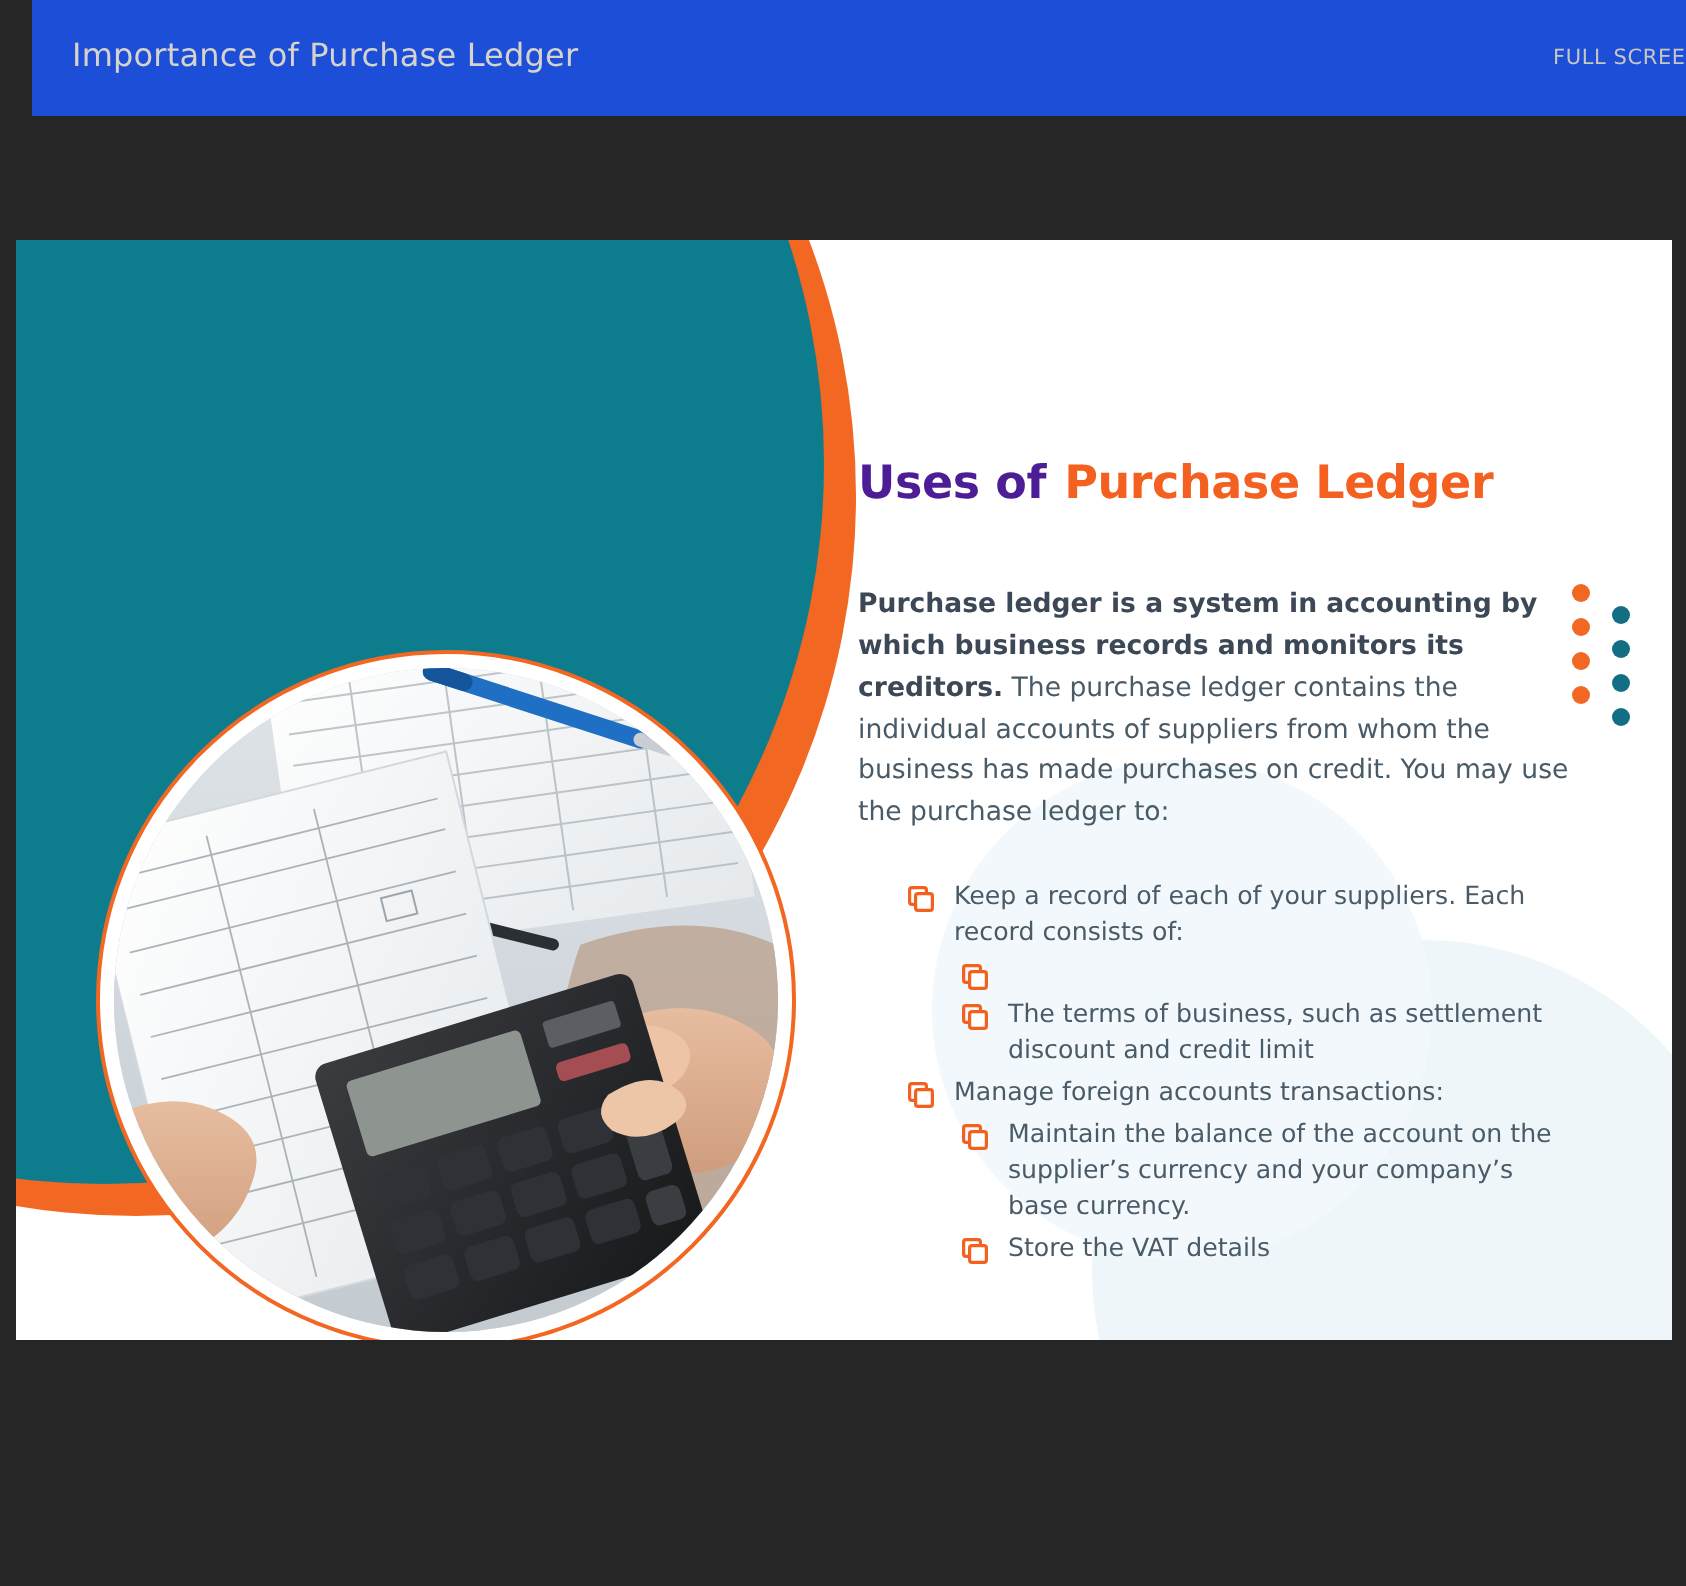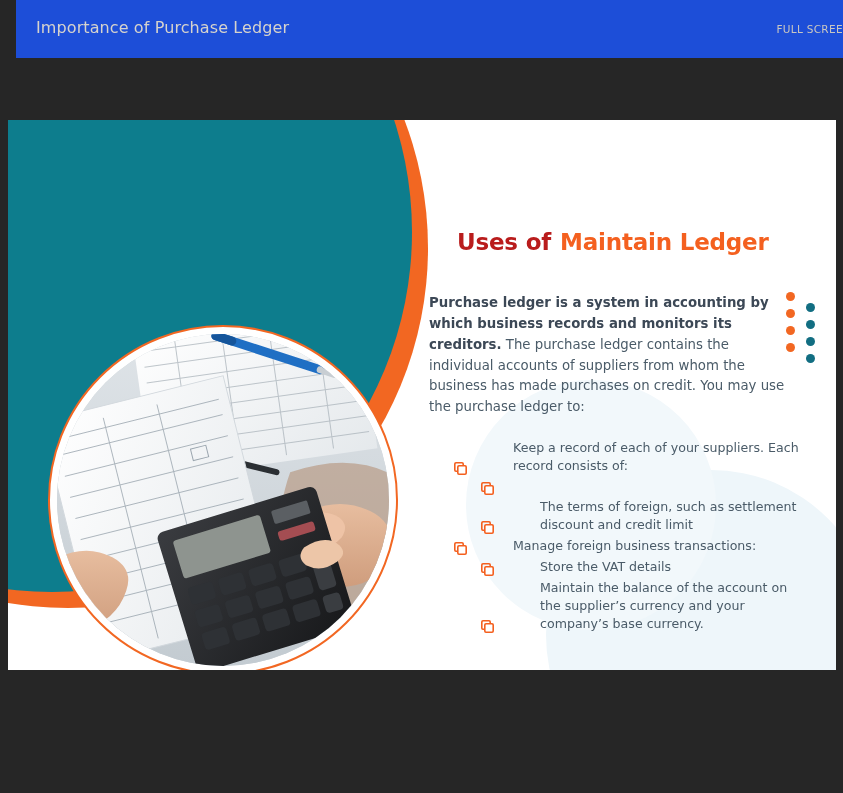--- a/index.html
+++ b/index.html
@@ -83,36 +83,35 @@
 
   
   .content{
     position:absolute; left:421px; top:110px; width:380px;
   }
   .headline{
     font-family:"DejaVu Sans", sans-serif;
     font-size:23px; font-weight:700; letter-spacing:-.2px;
     line-height:1.1; white-space:nowrap;
   }
-  .headline .h-dark{ color:#b91c1c;margin-left:28px; }
+  .headline .h-dark{ color:#4c1d95; }
   .headline .h-orange{ color:#f4601f; margin-left:9px; }
 
   .body-para{
     margin-top:38px; width:357px;
     color:#4a5b68; font-size:13.3px; line-height:20.8px;
     font-family:"DejaVu Sans", sans-serif;
   }
   .body-para b{ color:#3c4856; font-weight:700; }
 
   
   .bullets{ margin-top:21px; }
   .bullet-row{
-    display:flex; align-items:flex-end;
+    display:flex; align-items:flex-start;
     margin-bottom:3px;
-    gap:36px;
   }
   .bullet-row.lvl1{ padding-left:25px; }
   .bullet-row.lvl2{ padding-left:52px; }
   .bullet-ico{
     flex:0 0 auto; width:13px; height:13px; margin-top:4px; margin-right:10px;
   }
   .bullet-ico svg{ display:block; }
   .bullet-txt{
     color:#4a5b68; font-size:12.6px; line-height:18px;
     font-family:"DejaVu Sans", sans-serif;
@@ -252,21 +251,21 @@
     <span class="dot o" style="left:0;top:51px"></span>
     <span class="dot t" style="left:20px;top:11px"></span>
     <span class="dot t" style="left:20px;top:28px"></span>
     <span class="dot t" style="left:20px;top:45px"></span>
     <span class="dot t" style="left:20px;top:62px"></span>
   </div>
 
   <div class="content">
 
     <div class="headline">
-      <span class="h-dark">Uses of</span><span class="h-orange">Maintain Ledger</span>
+      <span class="h-dark">Uses of</span><span class="h-orange">Purchase Ledger</span>
     </div>
 
     <p class="body-para">
       <b>Purchase ledger is a system in accounting by which business records and monitors its creditors.</b><span> The purchase ledger contains the individual accounts of suppliers from whom the business has made purchases on credit. You may use the purchase ledger to:</span>
     </p>
 
     <div class="bullets">
 
       <div class="bullet-row lvl1">
         <span class="bullet-ico">
@@ -287,51 +286,51 @@
         </span>
       </div>
 
       <div class="bullet-row lvl2">
         <span class="bullet-ico">
           <svg width="13" height="13" viewBox="0 0 13 13">
               <rect x="0.8" y="0.8" width="8.4" height="8.4" rx="1.2" fill="none" stroke="#f4601f" stroke-width="1.6"></rect>
               <rect x="3.8" y="3.8" width="8.4" height="8.4" rx="1.2" fill="#fff" stroke="#f4601f" stroke-width="1.6"></rect>
             </svg>
         </span>
-        <span class="bullet-txt">The terms of foreign, such as settlement discount and credit limit</span>
+        <span class="bullet-txt">The terms of business, such as settlement discount and credit limit</span>
       </div>
 
       <div class="bullet-row lvl1">
         <span class="bullet-ico">
           <svg width="13" height="13" viewBox="0 0 13 13">
               <rect x="0.8" y="0.8" width="8.4" height="8.4" rx="1.2" fill="none" stroke="#f4601f" stroke-width="1.6"></rect>
               <rect x="3.8" y="3.8" width="8.4" height="8.4" rx="1.2" fill="#fff" stroke="#f4601f" stroke-width="1.6"></rect>
             </svg>
         </span>
-        <span class="bullet-txt">Manage foreign business transactions:</span>
+        <span class="bullet-txt">Manage foreign accounts transactions:</span>
       </div>
 
       <div class="bullet-row lvl2">
         <span class="bullet-ico">
           <svg width="13" height="13" viewBox="0 0 13 13">
               <rect x="0.8" y="0.8" width="8.4" height="8.4" rx="1.2" fill="none" stroke="#f4601f" stroke-width="1.6"></rect>
               <rect x="3.8" y="3.8" width="8.4" height="8.4" rx="1.2" fill="#fff" stroke="#f4601f" stroke-width="1.6"></rect>
             </svg>
         </span>
+        <span class="bullet-txt">Maintain the balance of the account on the supplier’s currency and your company’s base currency.</span>
+      </div>
+
+      <div class="bullet-row lvl2">
+        <span class="bullet-ico">
+          <svg width="13" height="13" viewBox="0 0 13 13">
+              <rect x="0.8" y="0.8" width="8.4" height="8.4" rx="1.2" fill="none" stroke="#f4601f" stroke-width="1.6"></rect>
+              <rect x="3.8" y="3.8" width="8.4" height="8.4" rx="1.2" fill="#fff" stroke="#f4601f" stroke-width="1.6"></rect>
+            </svg>
+        </span>
         <span class="bullet-txt">Store the VAT details</span>
-      </div>
-
-      <div class="bullet-row lvl2">
-        <span class="bullet-ico">
-          <svg width="13" height="13" viewBox="0 0 13 13">
-              <rect x="0.8" y="0.8" width="8.4" height="8.4" rx="1.2" fill="none" stroke="#f4601f" stroke-width="1.6"></rect>
-              <rect x="3.8" y="3.8" width="8.4" height="8.4" rx="1.2" fill="#fff" stroke="#f4601f" stroke-width="1.6"></rect>
-            </svg>
-        </span>
-        <span class="bullet-txt">Maintain the balance of the account on the supplier’s currency and your company’s base currency.</span>
       </div>
 
     </div>
 
   </div>
 </div>
 
 <div class="playerbar">
 
   

